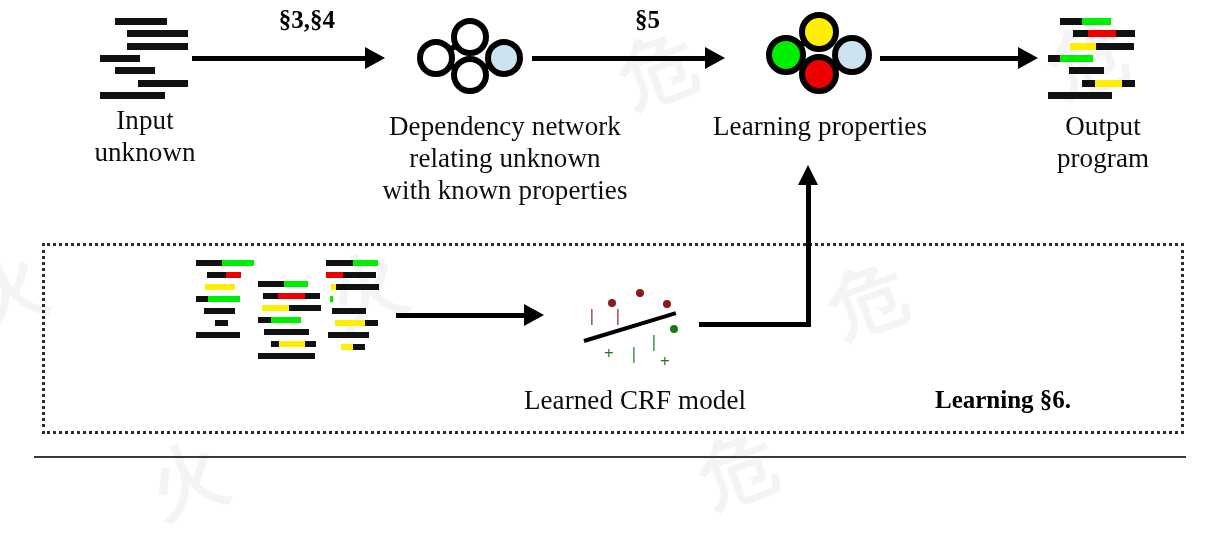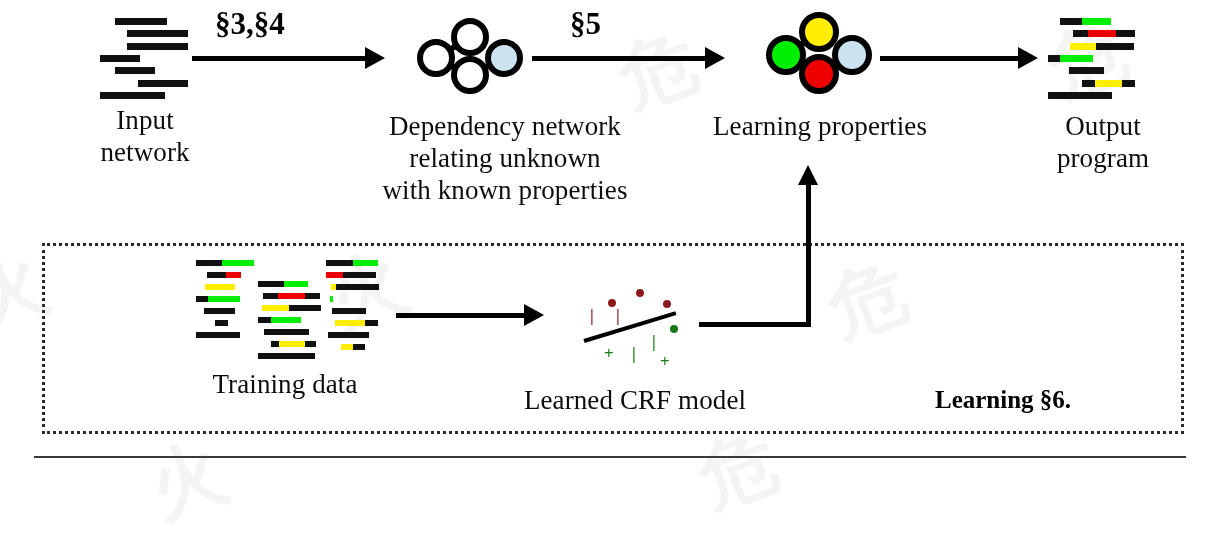--- a/index.html
+++ b/index.html
@@ -32,23 +32,23 @@
     font-family: "Liberation Serif", "DejaVu Serif", serif;
     font-size: 27px;
     line-height: 32px;
     color: #0d0d0d;
     white-space: pre-line;
     letter-spacing: 0.1px;
   }
   .arrow-lbl {
     position: absolute;
     font-weight: bold;
-    font-size: 31px;
-    font-family: "Liberation Serif", "DejaVu Serif", serif;
-    text-align: left;
+    font-size: 25px;
+    font-family: "Liberation Serif", "DejaVu Serif", serif;
+    text-align: right;
     color: #000;
   }
 
   
   .codebar {
     position: absolute;
     height: 7px;
     background: #111111;
   }
   .seg {
@@ -170,21 +170,21 @@
   <div class="abs" id="input-program-bars" style="left:100px; top:18px; width:90px; height:80px;">
       <div class="codebar" style="left: 14.56px; top: 0px; width: 52.64px; height: 7px;"></div>
       <div class="codebar" style="left: 26.88px; top: 12.32px; width: 61.6px; height: 7px;"></div>
       <div class="codebar" style="left: 26.88px; top: 24.64px; width: 61.6px; height: 7px;"></div>
       <div class="codebar" style="left: 0px; top: 36.96px; width: 40.32px; height: 7px;"></div>
       <div class="codebar" style="left: 14.56px; top: 49.28px; width: 40.32px; height: 7px;"></div>
       <div class="codebar" style="left: 38.08px; top: 61.6px; width: 50.4px; height: 7px;"></div>
       <div class="codebar" style="left: 0px; top: 73.92px; width: 64.96px; height: 7px;"></div>
     </div>
   <div class="lbl" style="left:70px; top:104px; width:150px;">Input
-network</div>
+unknown</div>
 
   <div class="arrow-lbl" style="left:215px; top:6px; width:120px;">§3,§4</div>
   <div class="h-arrow-line" style="left:192px; top:56px; width:175px;"></div>
   <div class="h-arrow-head" style="left:365px; top:47px;"></div>
 
   <div class="abs" id="dep-network-graph" style="left:415px; top:16px; width:110px; height:80px;">
       <div class="gedge" style="left: 21px; top: 38.6px; width: 39.7537px; transform: rotate(-31.2109deg);"></div>
       <div class="gedge" style="left: 21px; top: 38.6px; width: 38.1937px; transform: rotate(27.1018deg);"></div>
       <div class="gedge" style="left: 55px; top: 56px; width: 38.1937px; transform: rotate(-27.1018deg);"></div>
       <div class="gnode" style="left: 36px; top: 2px; width: 38px; height: 38px; background: rgb(255, 255, 255);"></div>
@@ -292,21 +292,20 @@
         <div class="codebar" style="left: 6px; top: 48px; width: 34px; height: 6px;"></div>
         <div class="codebar" style="left: 9px; top: 60px; width: 43px; height: 6px;">
           <div class="seg" style="left: 0px; width: 30px; background: rgb(255, 238, 0);"></div>
         </div>
         <div class="codebar" style="left: 2px; top: 72px; width: 41px; height: 6px;"></div>
         <div class="codebar" style="left: 15px; top: 84px; width: 24px; height: 6px;">
           <div class="seg" style="left: 0px; width: 12px; background: rgb(255, 238, 0);"></div>
         </div>
       </div>
     </div>
-  <div class="lbl" style="left:170px; top:368px; width:230px;">Training data</div>
 
   <div class="h-arrow-line" style="left:396px; top:313px; width:130px;"></div>
   <div class="h-arrow-head" style="left:524px; top:304px;"></div>
 
   <div class="abs" id="crf-plot" style="left:578px; top:283px; width:105px; height:76px;">
       <div class="crf-line" style="left: 6px; top: 56px; width: 96.1665px; transform: rotate(-16.9275deg);"></div>
       <div class="crf-dot" style="left: 30px; top: 16px; width: 8px; height: 8px; background: rgb(139, 26, 26); border: 2px solid rgb(139, 26, 26);"></div>
       <div class="crf-dot" style="left: 58px; top: 6px; width: 8px; height: 8px; background: rgb(139, 26, 26); border: 2px solid rgb(139, 26, 26);"></div>
       <div class="crf-dot" style="left: 85px; top: 17px; width: 8px; height: 8px; background: rgb(139, 26, 26); border: 2px solid rgb(139, 26, 26);"></div>
       <div class="crf-mark" style="left: 12px; top: 24px; color: rgb(139, 26, 26); font-size: 17px; font-weight: bold; line-height: 17px;">|</div>

